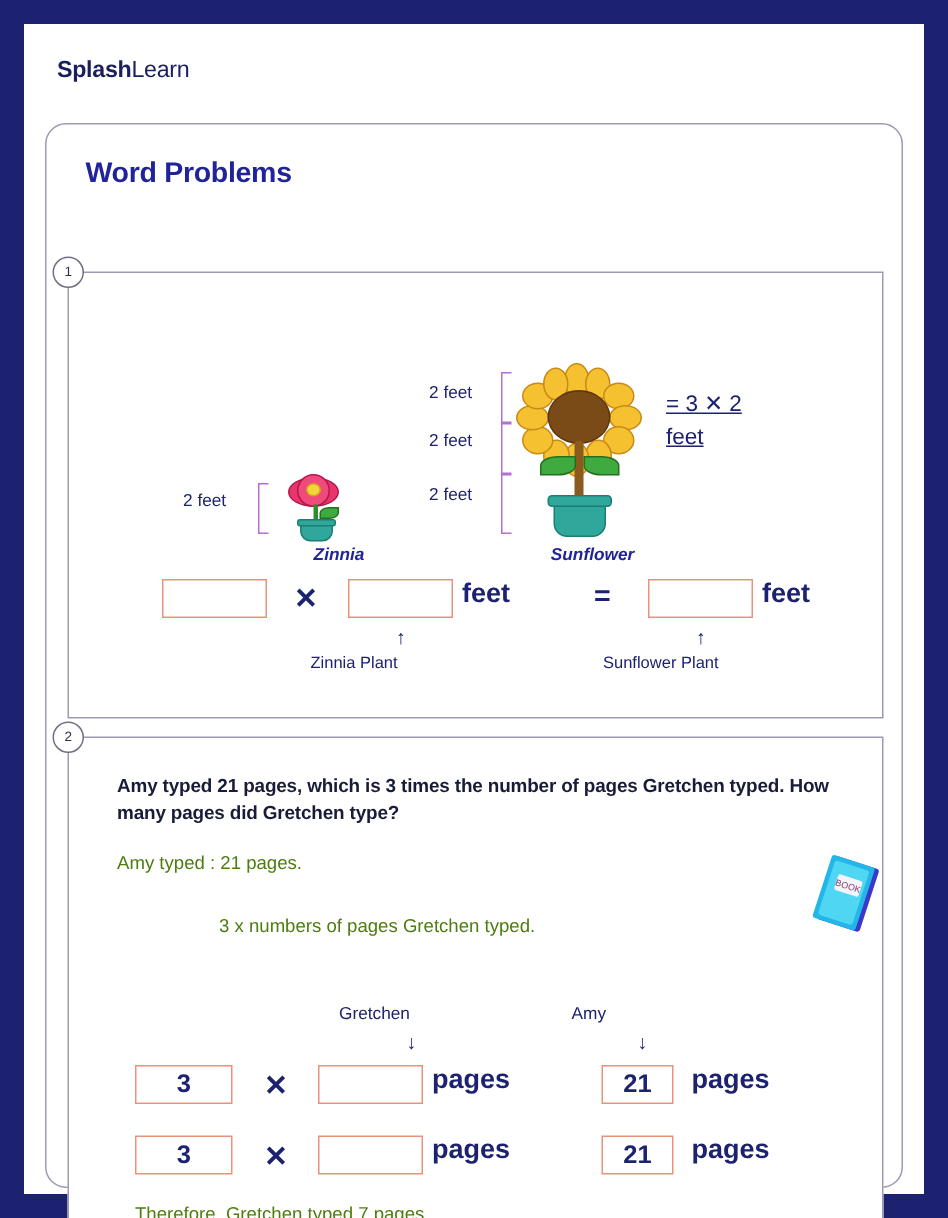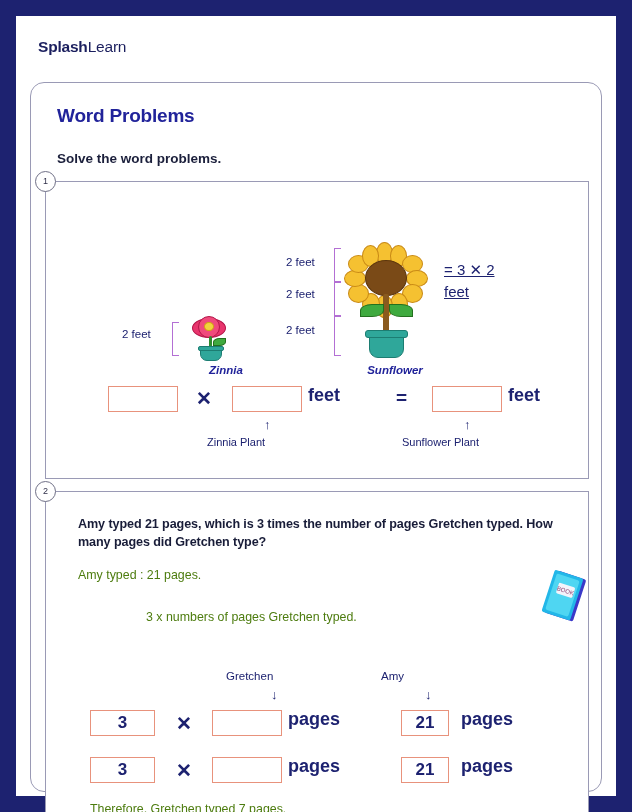--- a/index.html
+++ b/index.html
@@ -211,21 +211,20 @@
 
 <div class="page-sheet">
 
   <div class="brand-logo">
     <span class="brand-bold">Splash</span><span class="brand-light">Learn</span>
   </div>
 
   <div class="worksheet-card">
 
     <div class="card-title">Word Problems</div>
-    <div class="card-subtitle">Solve the word problems.</div>
 
     <div class="problem-box" id="problem-1-box">
 
       <div class="problem-number-badge">1</div>
 
 
       <div class="feet-bracket-label" style="left:240px; top:74px;">2 feet</div>
       <div class="feet-bracket-label" style="left:240px; top:106px;">2 feet</div>
       <div class="feet-bracket-label" style="left:240px; top:142px;">2 feet</div>
 

